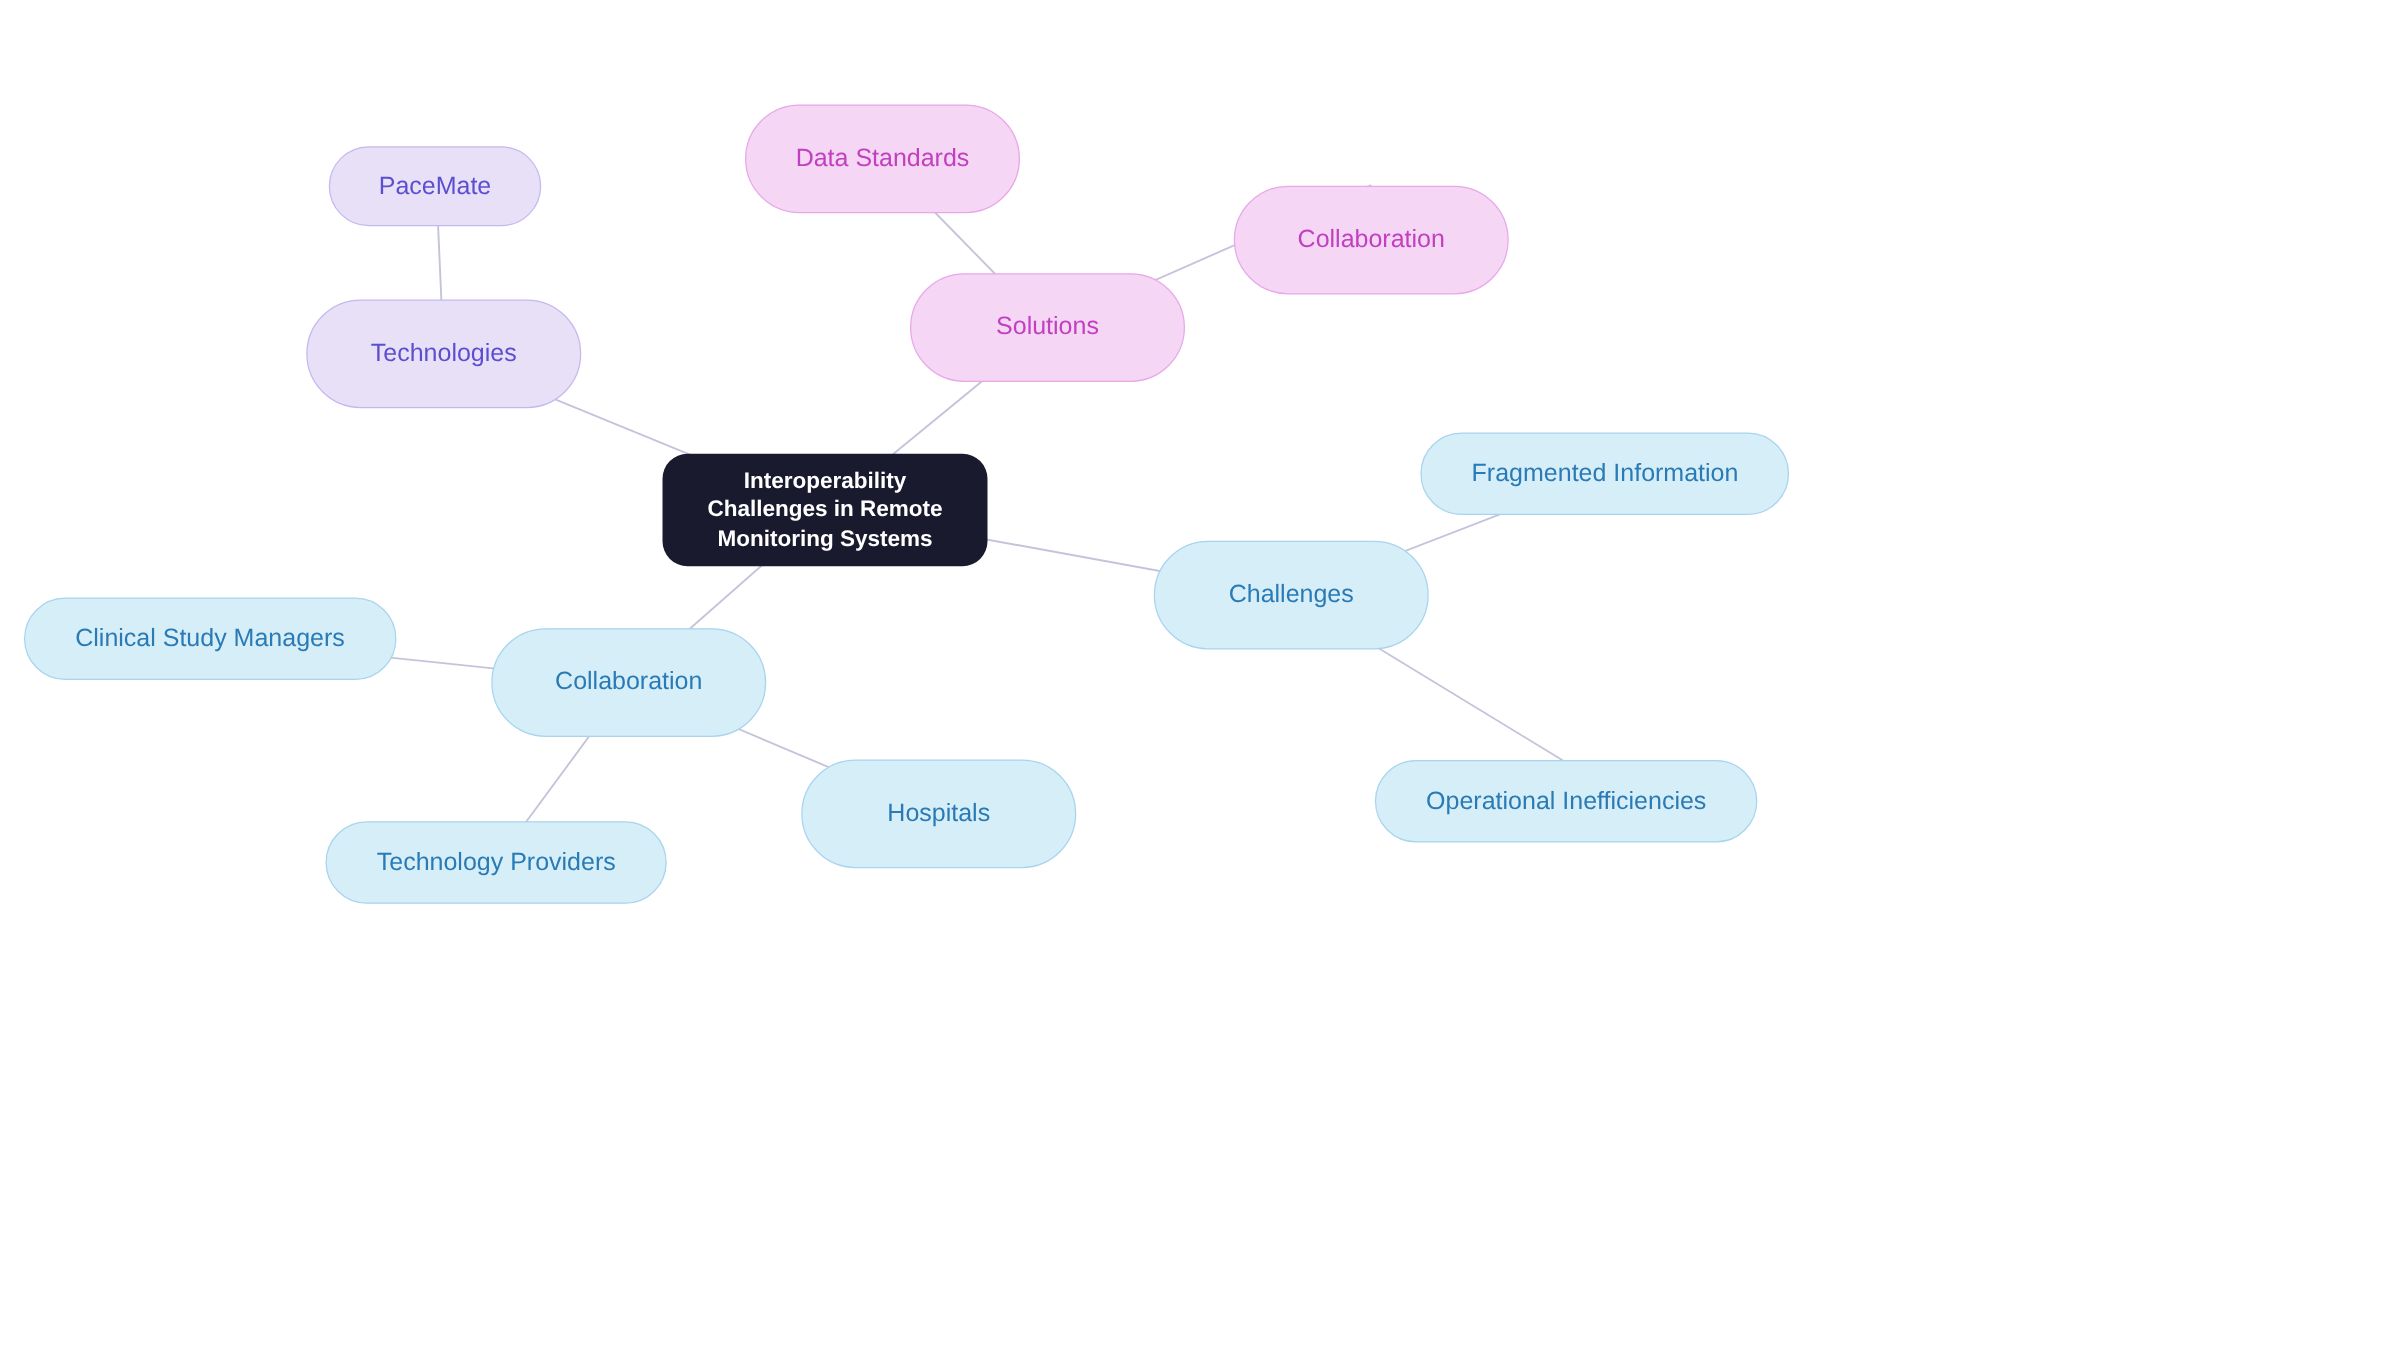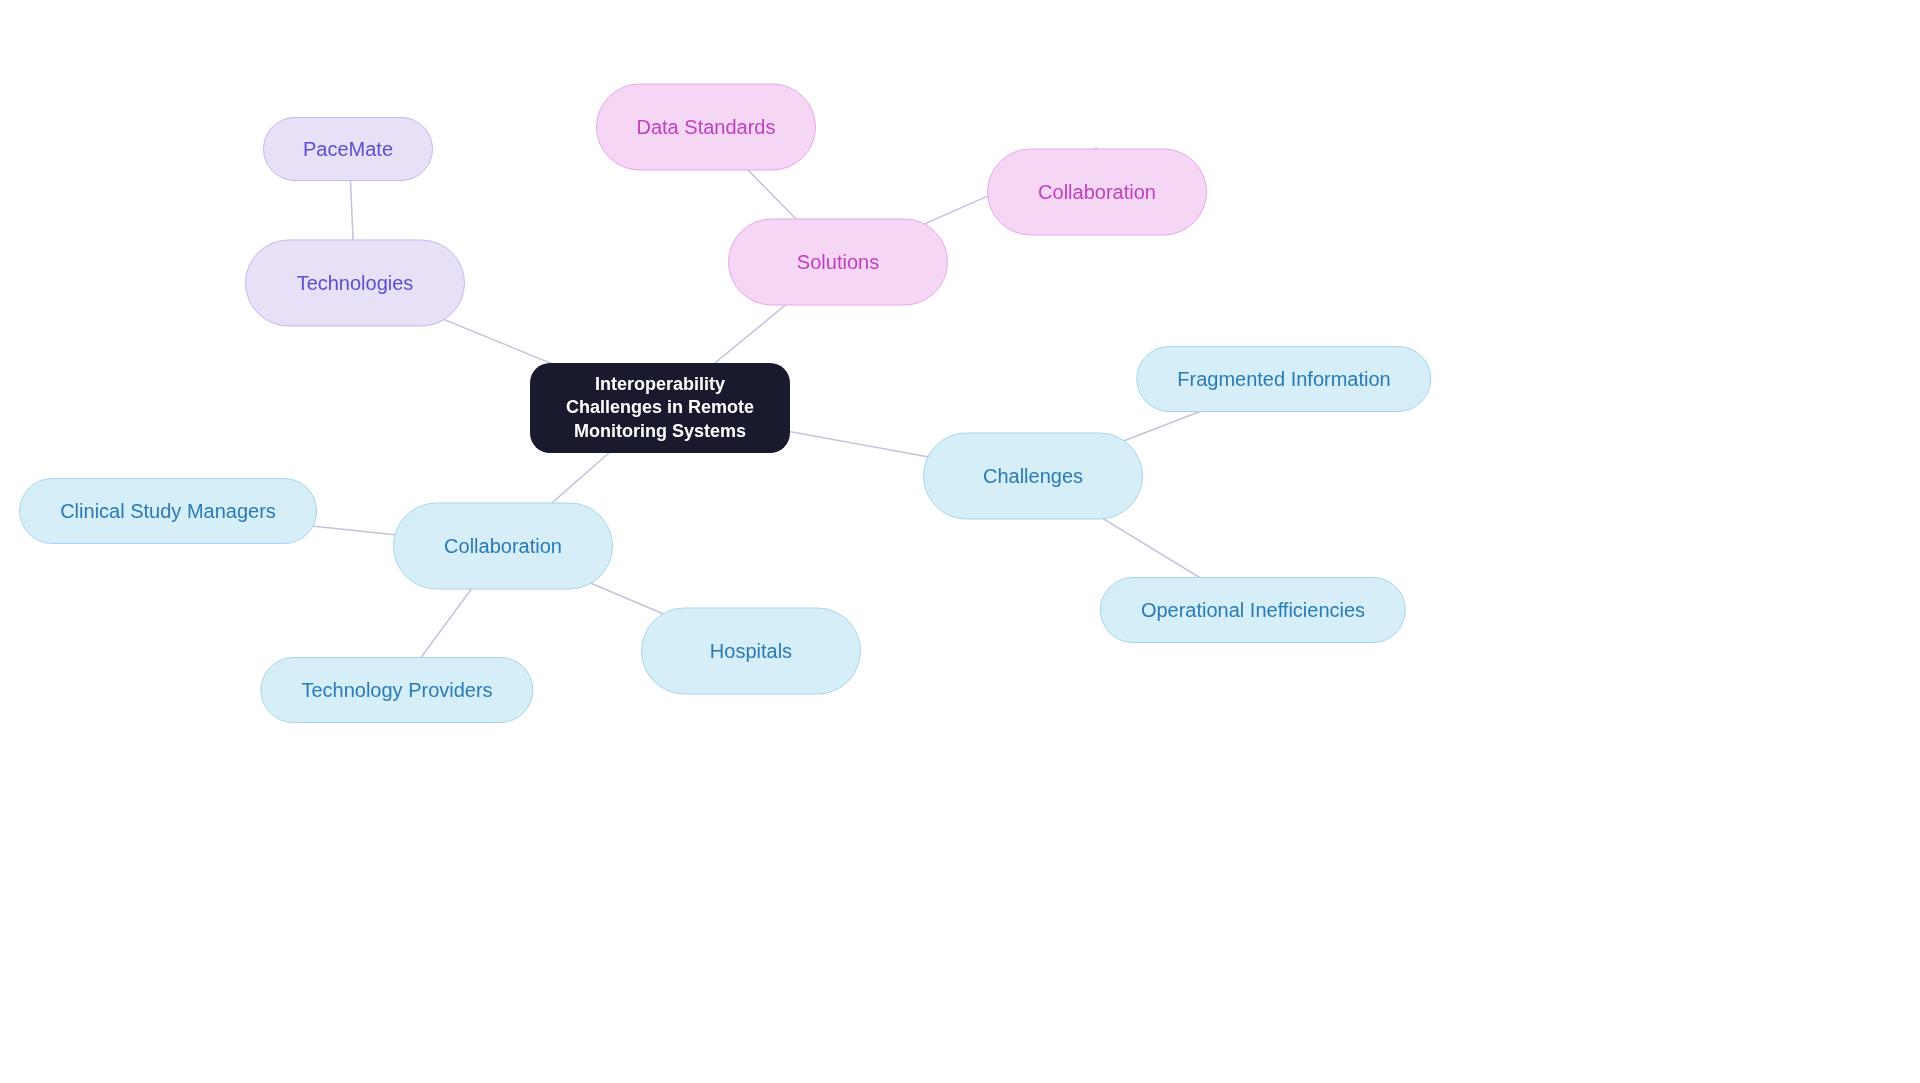--- a/index.html
+++ b/index.html
@@ -118,21 +118,21 @@
 </div>
 
 <div class="node node-blue node-lg" style="left: 1033px; top: 476px;">
   <span>Challenges</span>
 </div>
 
 <div class="node node-blue node-xl" style="left: 1284px; top: 379px;">
   <span>Fragmented Information</span>
 </div>
 
-<div class="node node-blue node-xl" style="left: 1253px; top: 610px;">
+<div class="node node-blue node-xl" style="left: 1253px; top: 641px;">
   <span>Operational Inefficiencies</span>
 </div>
 
 <div class="node node-blue node-lg" style="left: 503px; top: 546px;">
   <span>Collaboration</span>
 </div>
 
 <div class="node node-blue node-xl" style="left: 168px; top: 511px;">
   <span>Clinical Study Managers</span>
 </div>

